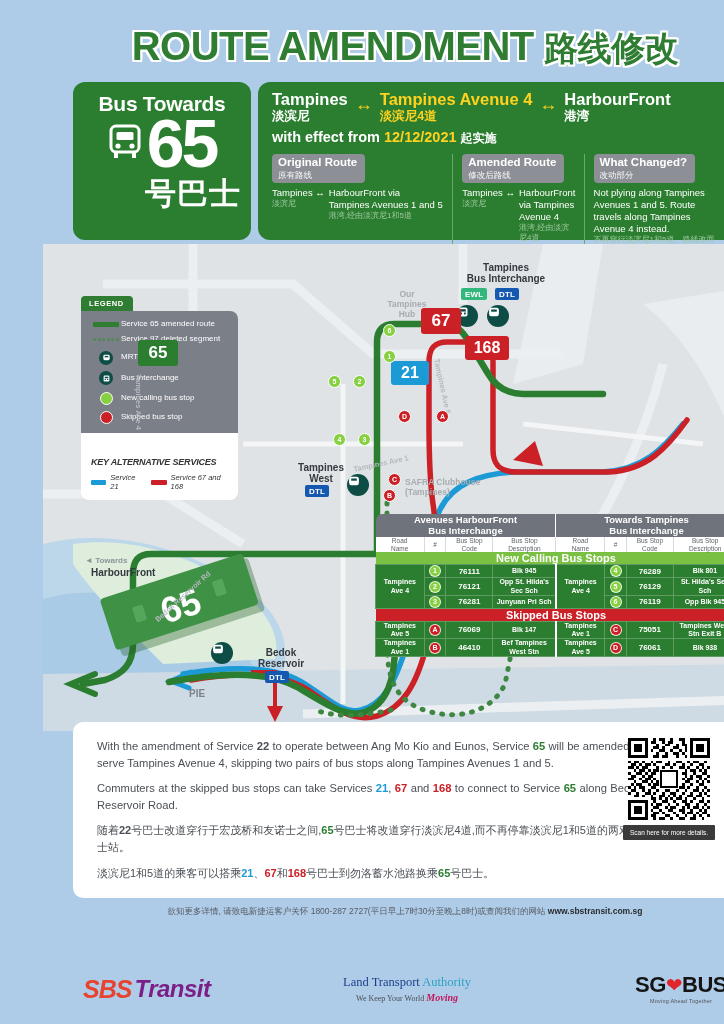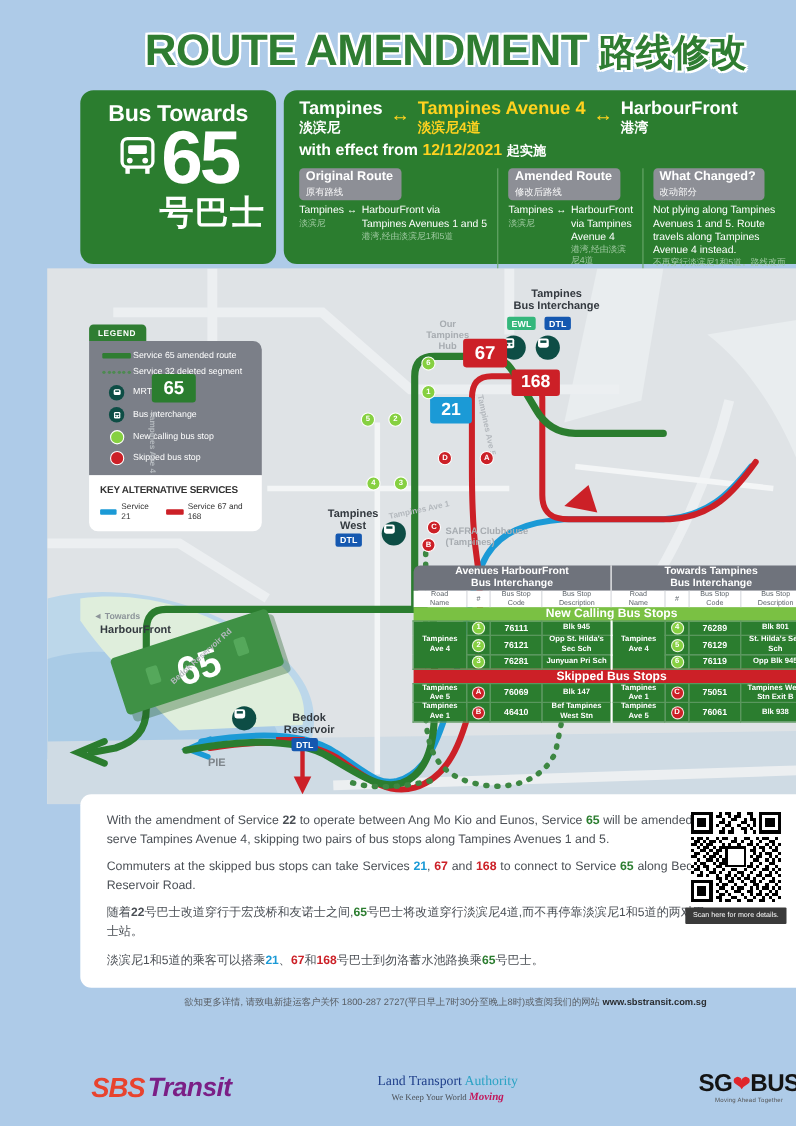--- a/index.html
+++ b/index.html
@@ -82,21 +82,21 @@
   .legrow:last-child{margin-bottom:0;}
   .legkey{width:30px;flex:0 0 30px;display:flex;align-items:center;justify-content:center;}
   .legtxt{font-size:8px;color:#fff;line-height:1.1;}
   .kline{width:26px;height:5px;background:#2f7d32;border-radius:1px;}
   .kdot{width:26px;display:flex;justify-content:space-between;}
   .kdot i{width:3px;height:3px;background:#4e8a52;border-radius:50%;display:block;}
   .kcirc{width:14px;height:14px;border-radius:50%;background:#0d4d45;display:flex;align-items:center;justify-content:center;}
   .kcirc svg{position:static;}
   .kgreen{width:13px;height:13px;border-radius:50%;background:#86d041;border:1.5px solid #fff;box-sizing:border-box;}
   .kred{width:13px;height:13px;border-radius:50%;background:#cc2027;border:1.5px solid #fff;box-sizing:border-box;}
-  .legfoot{background:#fff;border-radius:0 0 8px 8px;padding:8px 9px 9px 10px;}
+  .legfoot{background:#fff;border-radius:0 0 8px 8px;padding:24px 9px 9px 10px;font-style:italic;}
   .legfoot .h{font-size:9px;font-weight:bold;color:#333;margin-bottom:6px;letter-spacing:-.2px;}
   .altrow{display:flex;gap:9px;align-items:center;}
   .alt{display:flex;align-items:center;gap:4px;}
   .alt .sw{width:17px;height:5px;border-radius:1px;}
   .alt .lb{font-size:7.5px;color:#333;}
 
   
   .ml{position:absolute;font-weight:bold;color:#33393f;line-height:1.12;}
   .mlg{position:absolute;color:#a7acb1;font-weight:bold;line-height:1.15;}
   .rdlbl{position:absolute;color:#b4b9be;font-weight:bold;white-space:nowrap;}
@@ -371,21 +371,21 @@
           <span class="legkey">
             <span class="kdot">
                 <i></i>
                 <i></i>
                 <i></i>
                 <i></i>
                 <i></i>
                 <i></i>
               </span>
           </span>
-          <span class="legtxt">Service 32 deleted segment</span>
+          <span class="legtxt">Service 97 deleted segment</span>
         </div>
         <div class="legrow">
           <span class="legkey">
             <span class="kcirc">
                 <svg width="9" height="9" viewBox="0 0 10 10">
                   <rect x="1.5" y="2" width="7" height="6" rx="1.6" fill="#fff"></rect>
                   <rect x="3" y="3.2" width="4" height="1.6" fill="#0d4d45"></rect>
                 </svg>
               </span>
           </span>

